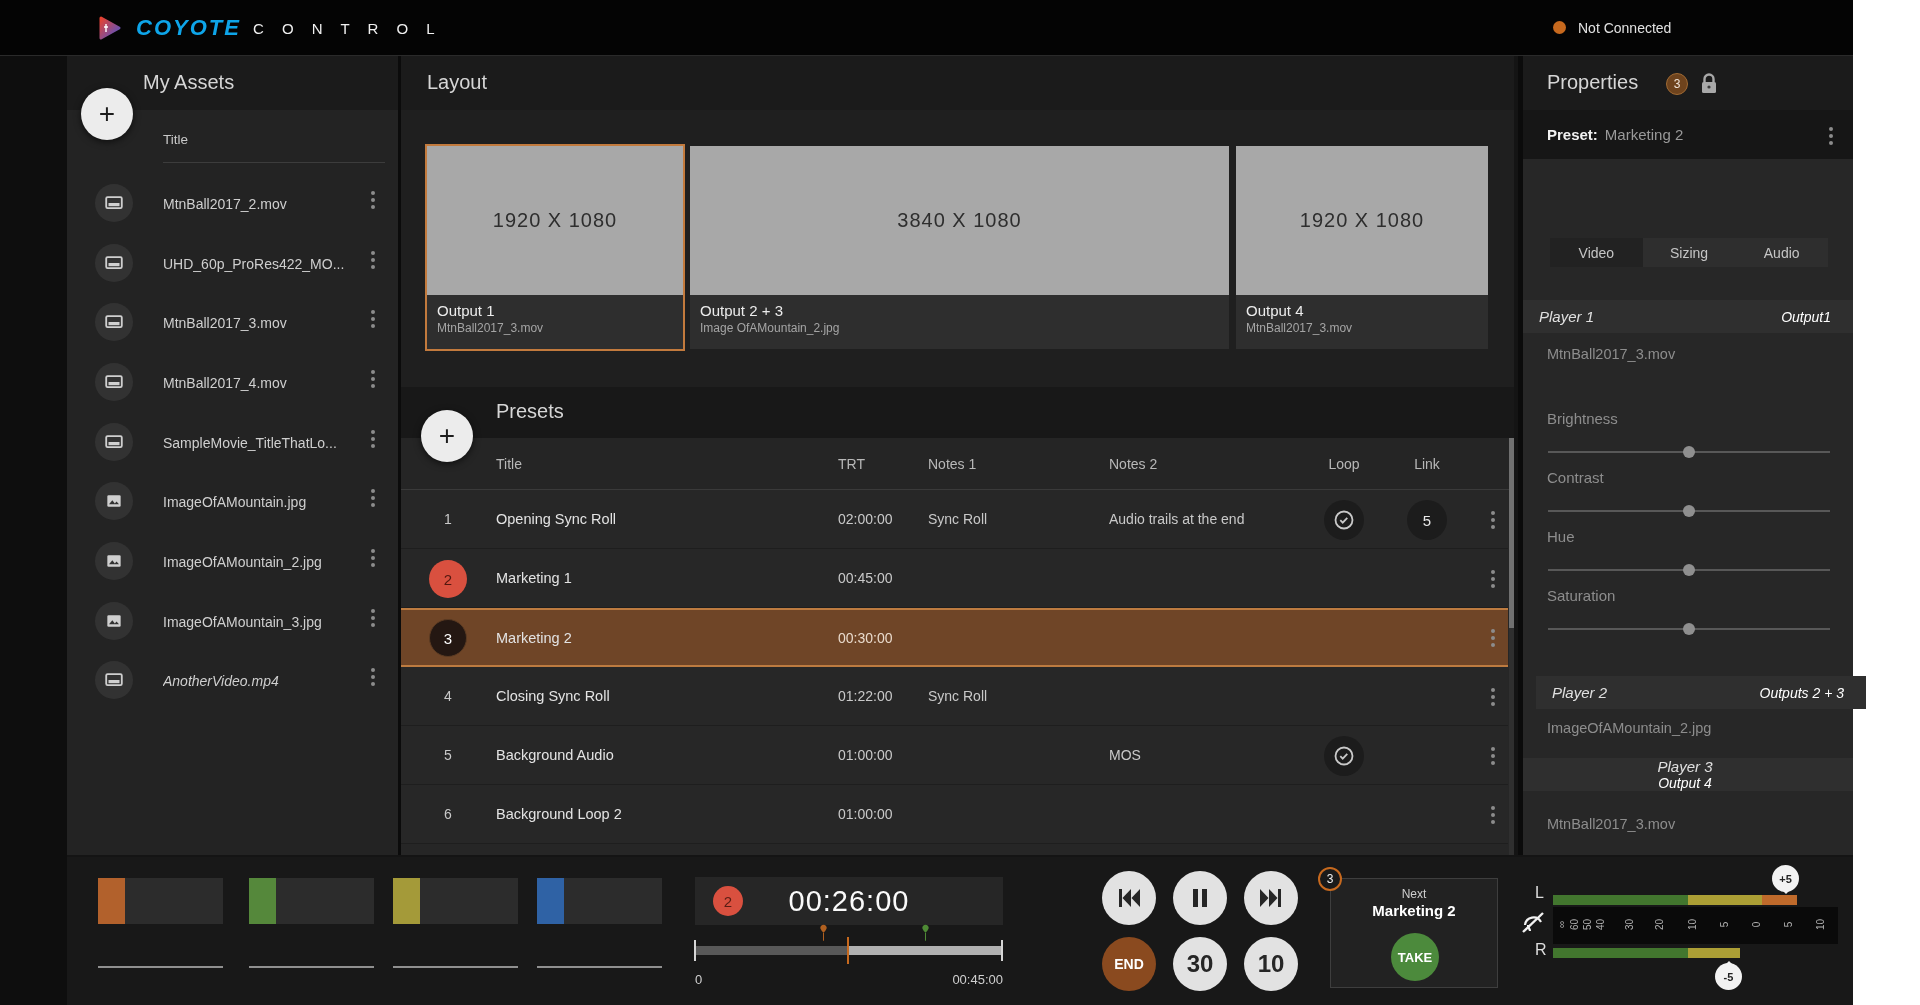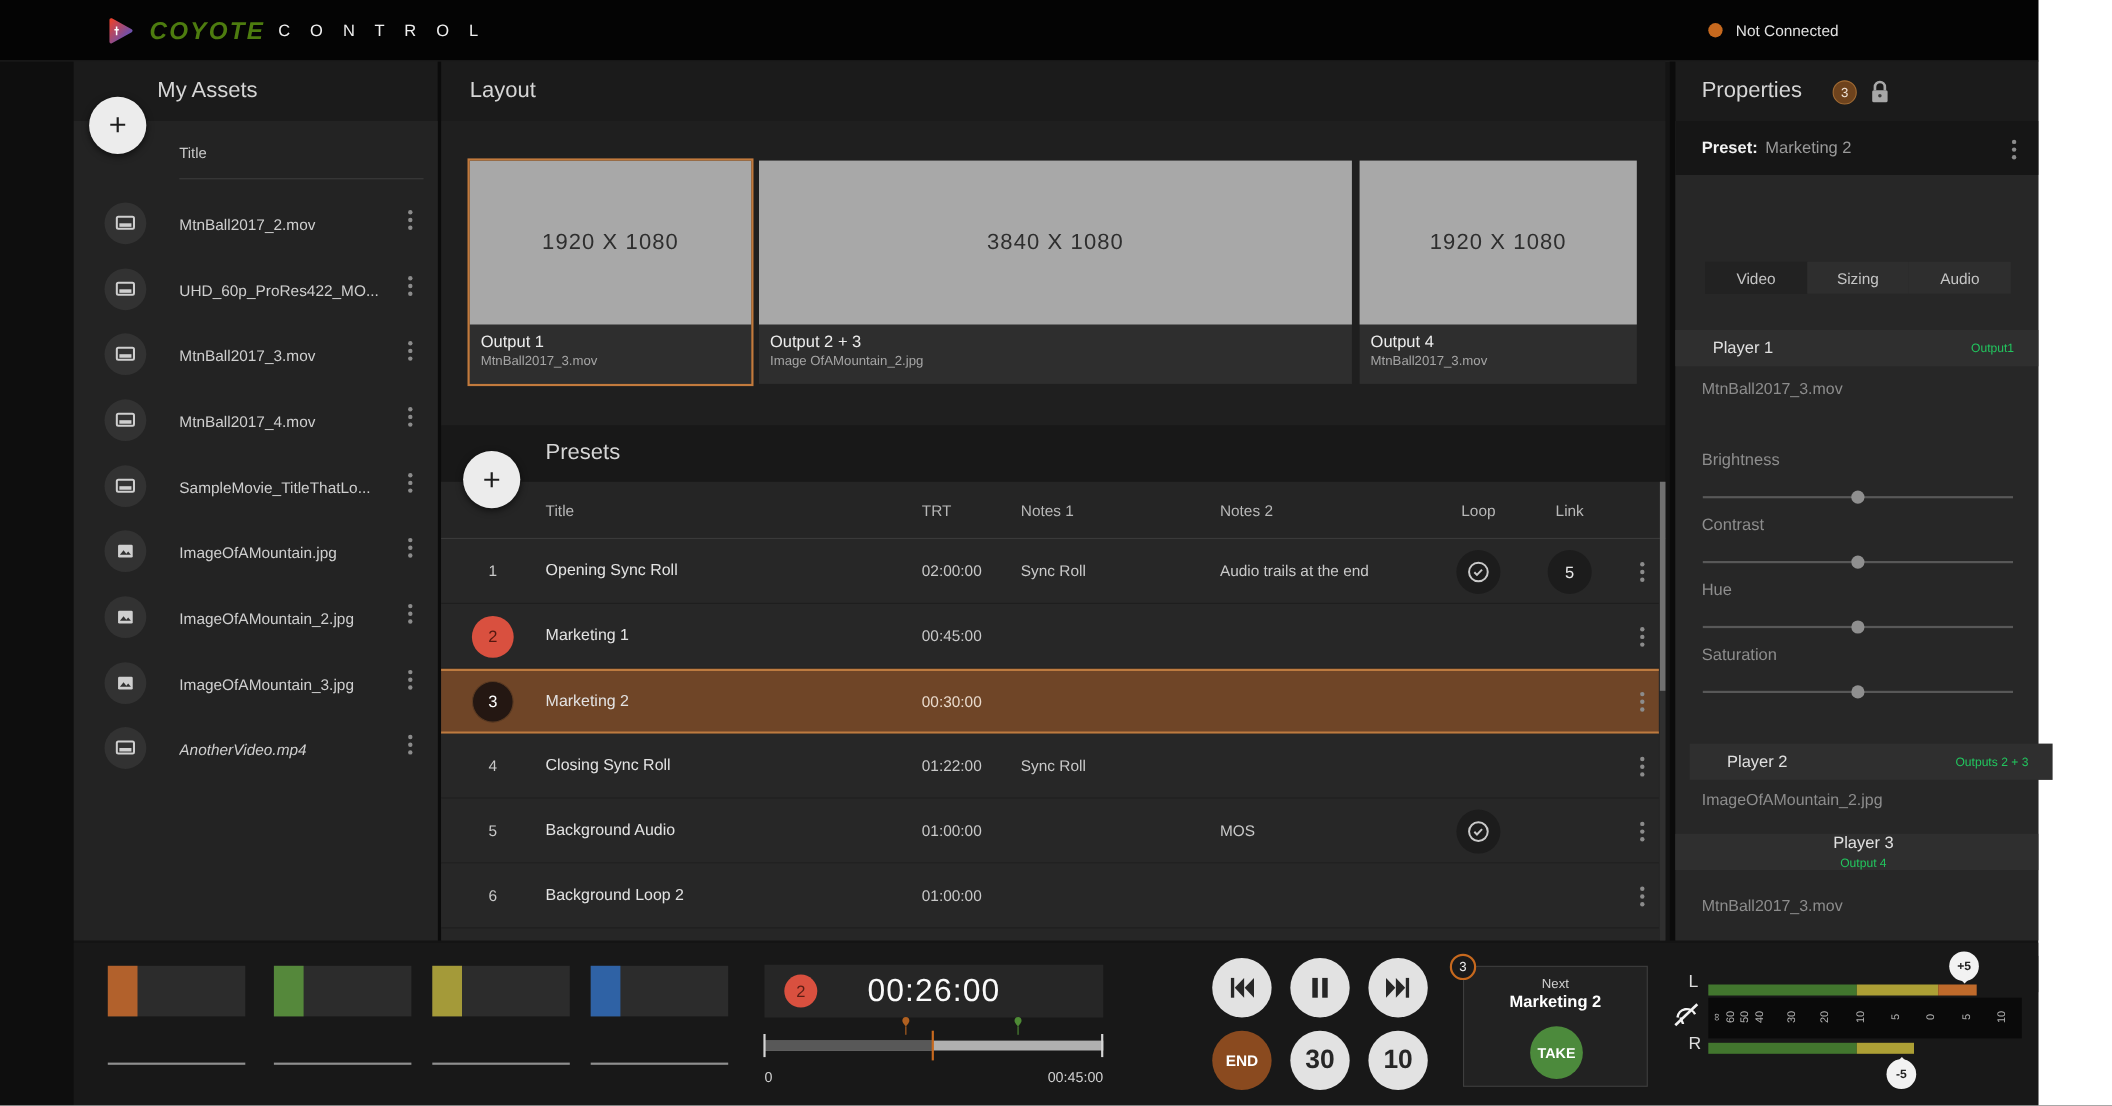--- a/index.html
+++ b/index.html
@@ -3,21 +3,21 @@
 <meta charset="utf-8">
 <style>
   * { margin:0; padding:0; box-sizing:border-box; }
   body { background:#ffffff; font-family:"Liberation Sans", sans-serif; }
   #screen { position:relative; width:1920px; height:1005px; background:#ffffff; overflow:hidden; }
   .ui { position:absolute; left:0; top:0; width:1853px; height:1005px; background:#141414; }
   .abs { position:absolute; }
 
   
   .appbar { position:absolute; left:0; top:0; width:1853px; height:56px; background:#040404; border-bottom:1px solid #2a2a2a; }
-  .brand-primary { font-size:22px; font-weight:bold; font-style:italic; color:#4d7c0f; letter-spacing:2px;text-align:right; }
+  .brand-primary { font-size:22px; font-weight:bold; font-style:italic; color:#0ea5e9; letter-spacing:2px;text-align:right; }
   .brand-secondary { font-size:15px; color:#f0f0f0; letter-spacing:7px; margin-left:12px; }
   .status-dot { width:13px; height:13px; border-radius:50%; }
   .status-text { font-size:14px; color:#e2e2e2; }
 
   .band { position:absolute; top:56px; height:54px; background:#1b1b1b; }
   .sec-title { font-size:20px; color:#d6d6d6; font-weight:normal; }
   .fab { position:absolute; width:52px; height:52px; border-radius:50%; background:#ececec; color:#1d1d1d;
          display:flex; align-items:center; justify-content:center; font-size:28px; font-weight:300;
          box-shadow:0 2px 7px rgba(0,0,0,.6); z-index:5; }
 
@@ -46,23 +46,23 @@
   .th { position:absolute; top:0; height:52px; display:flex; align-items:center; font-size:14px; color:#b8b8b8; }
   .preset-row { position:absolute; width:1107px; height:59px; background:#272727; border-bottom:1px solid #1e1e1e; }
   .preset-row.selected { background:#6f4527; border-top:2px solid #bd7b40; border-bottom:2px solid #bd7b40; }
   .cell { position:absolute; top:0; height:100%; display:flex; align-items:center; font-size:14px; color:#c9c9c9; white-space:nowrap; }
   .cell.title { color:#e3e3e3; font-size:14.5px; }
   .numbadge { width:38px; height:38px; border-radius:50%; display:flex; align-items:center; justify-content:center; font-size:15px; }
   .circ40 { width:40px; height:40px; border-radius:50%; background:#1c1c1c; display:flex; align-items:center; justify-content:center; color:#e8e8e8; font-size:15px; }
 
   
   #props { position:absolute; left:1523px; top:110px; width:330px; height:745px; background:#272727; }
-  .pband { position:absolute; left:0; width:330px; height:33px; background:#2f2f2f; display:flex; align-items:center; justify-content:space-between; padding:0 22px 0 34px; }
+  .pband { position:absolute; left:0; width:330px; height:33px; background:#2f2f2f; display:flex; align-items:center; justify-content:space-between; padding:0 22px 0 16px;font-style:italic; }
   .pband .pname { font-size:15px; color:#e0e0e0; }
-  .pband .pout { font-size:11px; color:#22c55e; }
+  .pband .pout { font-size:14px; color:#ffffff; }
   .pfile { position:absolute; left:24px; font-size:14.5px; color:#8d8d8d; }
   .slider-label { position:absolute; left:24px; font-size:15px; color:#8d8d8d; }
   .slider-track { position:absolute; left:25px; width:282px; height:2px; background:#585858; }
   .slider-thumb { position:absolute; top:-5px; left:calc(50% - 6px); width:12px; height:12px; border-radius:50%; background:#8f8f8f; }
   .tab { height:29px; display:flex; align-items:center; justify-content:center; font-size:14px; color:#c5c5c5; flex:1; background:#2e2e2e; }
   .tab.active { background:#222222; }
 
   
   #bottombar { position:absolute; left:67px; top:857px; width:1786px; height:148px; background:#181818; }
   .miniplayer { position:absolute; top:21px; width:125px; height:46px; background:#2c2c2c; display:flex; }

